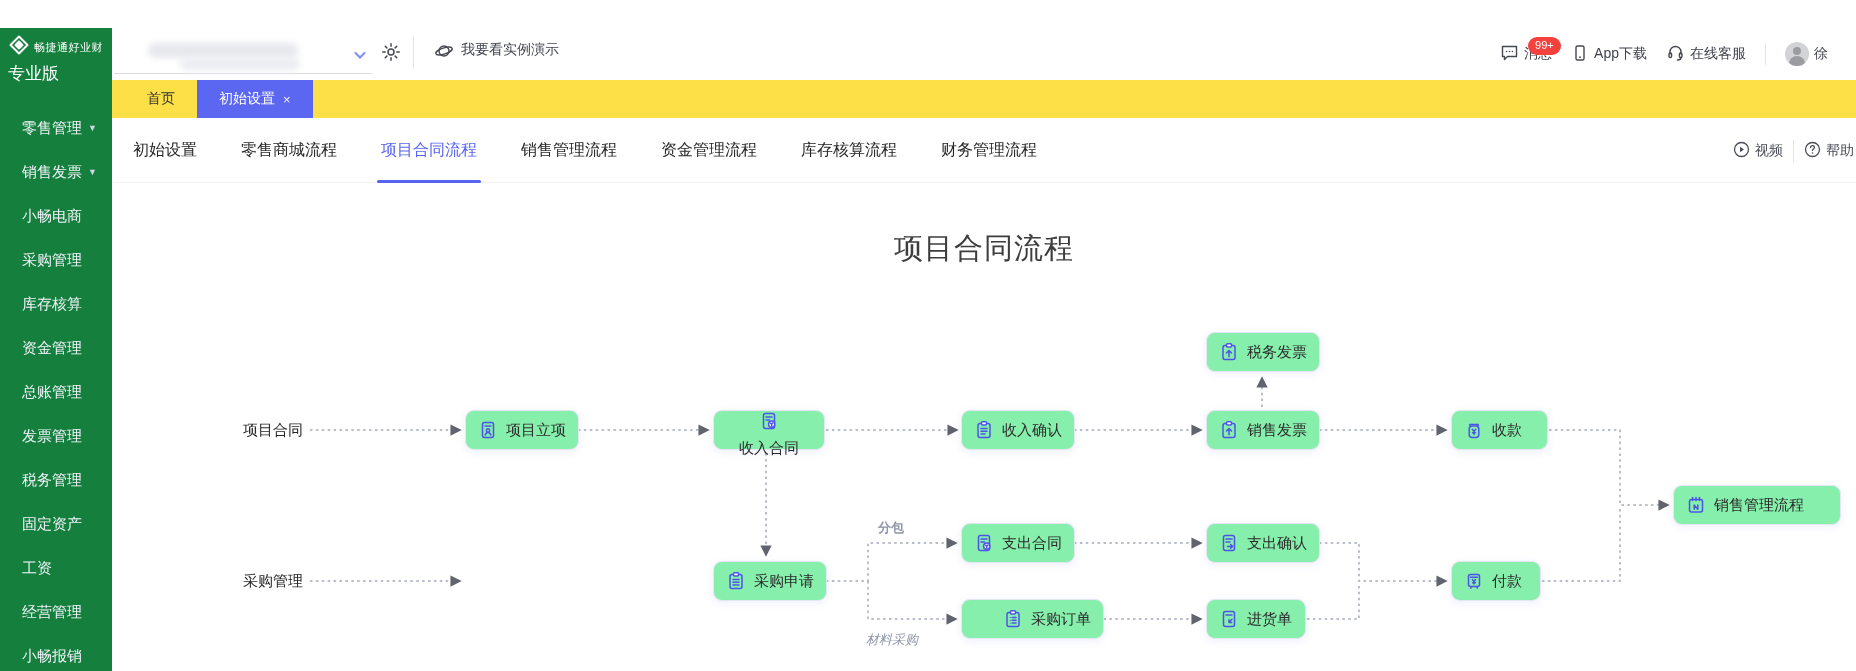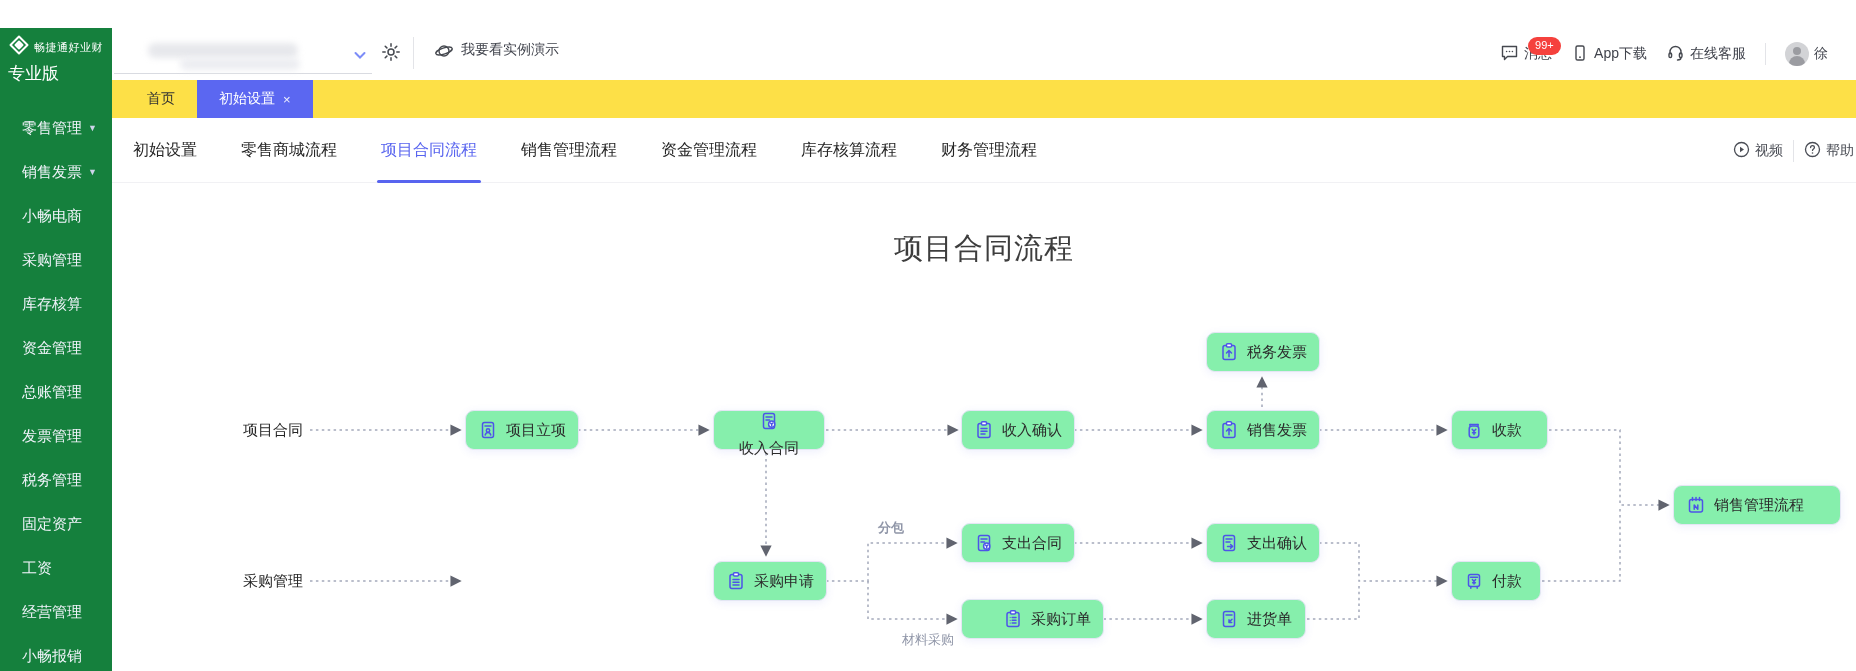--- a/index.html
+++ b/index.html
@@ -412,16 +412,16 @@
               <line x1="13.2" y1="15.5" x2="13.2" y2="17.2"></line>
               <line x1="6.5" y1="6.2" x2="13.5" y2="6.2"></line>
               <path d="M8.4 8.6l1.6 1.8 1.6-1.8M10 10.4v2.6M8.6 11.7h2.8"></path>
             </svg>
           </span>
           <span>付款</span>
         </div>
         <div class="row-label" style="left: 131px; top: 247px;">项目合同</div>
         <div class="row-label" style="left: 131px; top: 398px;">采购管理</div>
         <div class="edge-label" style="left: 766px; top: 336px; font-weight: bold;">分包</div>
-        <div class="edge-label" style="left: 790px; top: 448px;">材料采购</div>
+        <div class="edge-label" style="left: 754px; top: 448px; font-style: italic;">材料采购</div>
       </div>
   </div>
 </div>
 
 </body></html>

